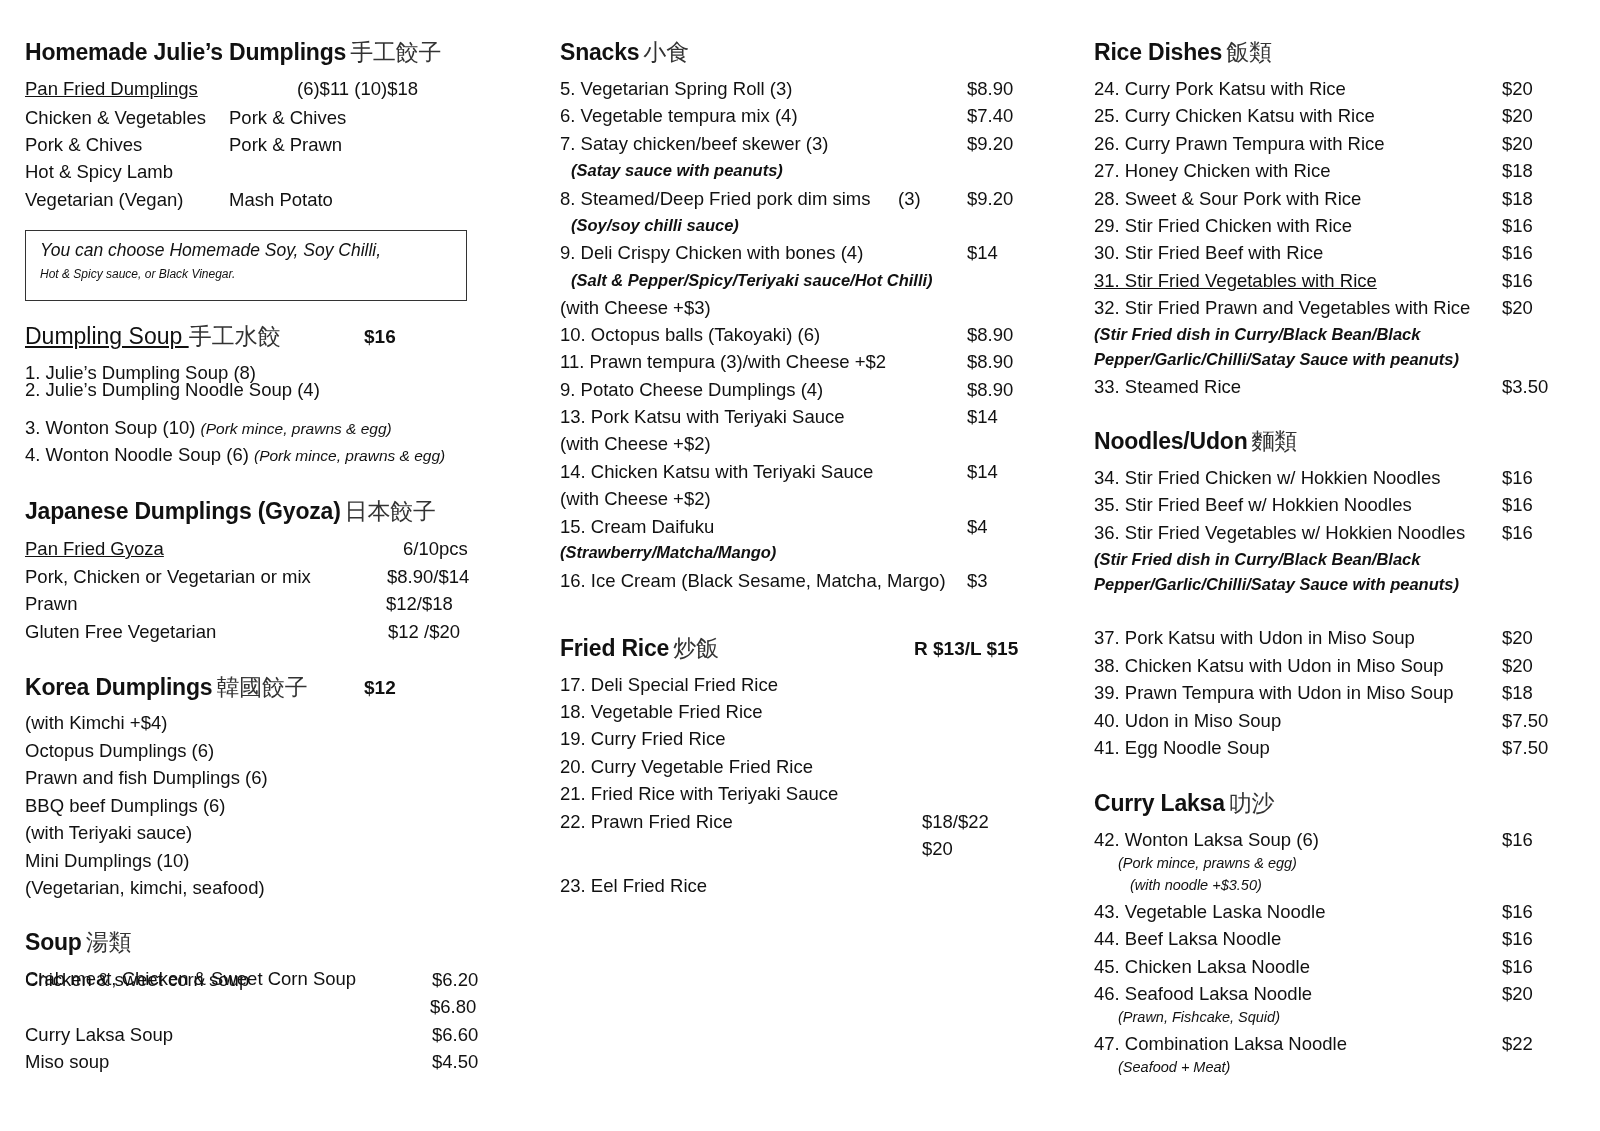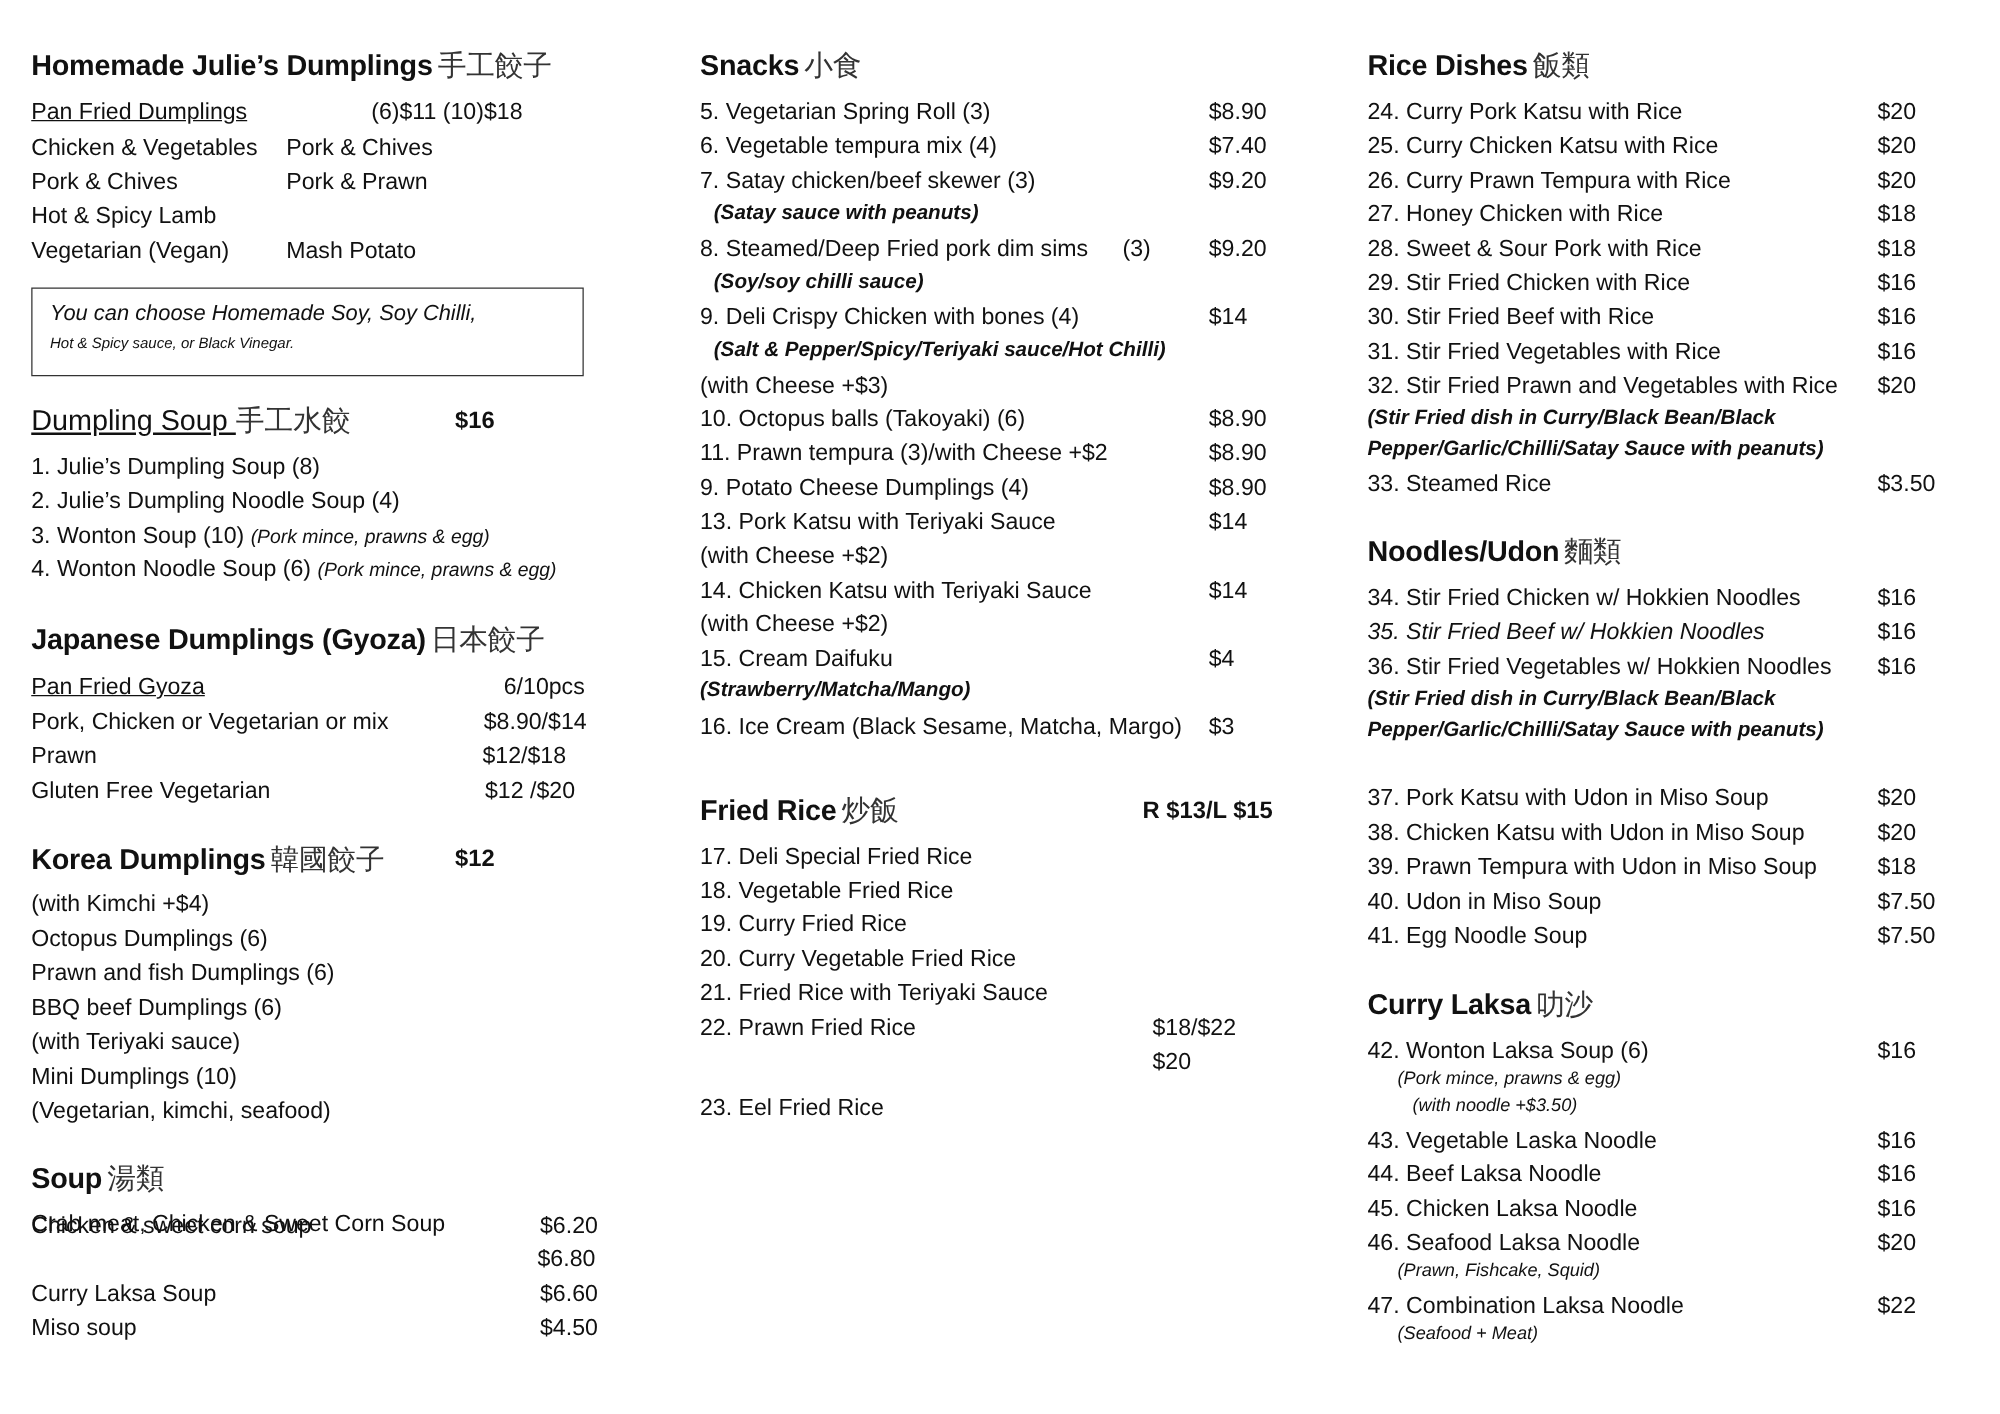--- a/index.html
+++ b/index.html
@@ -38,21 +38,21 @@
   <div class="box" style="left:25px; top:230px; width:440px; height:69px;"></div>
   <div class="abs n" style="left:40px; top:240px; font-size:17.5px;">You can choose Homemade Soy, Soy Chilli,</div>
   <div class="abs n" style="left:40px; top:267px; font-size:12px;">Hot &amp; Spicy sauce, or Black Vinegar.</div>
 
   <div class="abs" style="left:25px; top:321px; font-size:23px;">
     <span class="u" style="white-space:pre;">Dumpling Soup </span><span style="font-family:'DejaVu Sans',sans-serif; color:#333;">手工水餃</span>
   </div>
   <div class="abs b" style="left:364px; top:326px; font-size:19px;">$16</div>
 
   <div class="abs t" style="left:25px; top:362px;"><span>1. Julie’s Dumpling Soup (8)</span></div>
-  <div class="abs t" style="left:25px; top:389px;"><span>2. Julie’s Dumpling Noodle Soup (4)</span></div>
+  <div class="abs t" style="left:25px; top:379px;"><span>2. Julie’s Dumpling Noodle Soup (4)</span></div>
   <div class="abs t" style="left:25px; top:417px;"><span style="white-space:pre;">3. Wonton Soup (10) </span><span class="ns" style="font-size:15.5px;">(Pork mince, prawns &amp; egg)</span></div>
   <div class="abs t" style="left:25px; top:444px;"><span style="white-space:pre;">4. Wonton Noodle Soup (6) </span><span class="ns" style="font-size:15.5px;">(Pork mince, prawns &amp; egg)</span></div>
 
   <div class="abs h" style="left:25px; top:496px;">
     <span>Japanese Dumplings (Gyoza)</span><span class="cn">日本餃子</span>
   </div>
   <div class="abs t u" style="left:25px; top:538px;">Pan Fried Gyoza</div>
   <div class="abs t" style="left:403px; top:538px;">6/10pcs</div>
   <div class="abs t" style="left:25px; top:566px;">Pork, Chicken or Vegetarian or mix</div>
   <div class="abs t" style="left:387px; top:566px;">$8.90/$14</div>
@@ -150,35 +150,35 @@
   <div class="abs t" style="left:1094px; top:133px;">26. Curry Prawn Tempura with Rice</div>
   <div class="abs t" style="left:1502px; top:133px;">$20</div>
   <div class="abs t" style="left:1094px; top:160px;">27. Honey Chicken with Rice</div>
   <div class="abs t" style="left:1502px; top:160px;">$18</div>
   <div class="abs t" style="left:1094px; top:188px;">28. Sweet &amp; Sour Pork with Rice</div>
   <div class="abs t" style="left:1502px; top:188px;">$18</div>
   <div class="abs t" style="left:1094px; top:215px;">29. Stir Fried Chicken with Rice</div>
   <div class="abs t" style="left:1502px; top:215px;">$16</div>
   <div class="abs t" style="left:1094px; top:242px;">30. Stir Fried Beef with Rice</div>
   <div class="abs t" style="left:1502px; top:242px;">$16</div>
-  <div class="abs t" style="left:1094px; top:270px;">31. Stir Fried Vegetables with Rice</div>
+  <div class="abs t" style="left:1094px; top:270px;text-decoration:underline;">31. Stir Fried Vegetables with Rice</div>
   <div class="abs t" style="left:1502px; top:270px;">$16</div>
   <div class="abs t" style="left:1094px; top:297px;">32. Stir Fried Prawn and Vegetables with Rice</div>
   <div class="abs t" style="left:1502px; top:297px;">$20</div>
   <div class="abs nb" style="left:1094px; top:325px;">(Stir Fried dish in Curry/Black Bean/Black</div>
   <div class="abs nb" style="left:1094px; top:350px;">Pepper/Garlic/Chilli/Satay Sauce with peanuts)</div>
   <div class="abs t" style="left:1094px; top:376px;">33. Steamed Rice</div>
   <div class="abs t" style="left:1502px; top:376px;">$3.50</div>
 
   <div class="abs h" style="left:1094px; top:426px;">
     <span>Noodles/Udon</span><span class="cn">麵類</span>
   </div>
   <div class="abs t" style="left:1094px; top:467px;">34. Stir Fried Chicken w/ Hokkien Noodles</div>
   <div class="abs t" style="left:1502px; top:467px;">$16</div>
-  <div class="abs t" style="left:1094px; top:494px;font-style:italic;">35. Stir Fried Beef w/ Hokkien Noodles</div>
+  <div class="abs t" style="left:1094px; top:494px;">35. Stir Fried Beef w/ Hokkien Noodles</div>
   <div class="abs t" style="left:1502px; top:494px;">$16</div>
   <div class="abs t" style="left:1094px; top:522px;">36. Stir Fried Vegetables w/ Hokkien Noodles</div>
   <div class="abs t" style="left:1502px; top:522px;">$16</div>
   <div class="abs nb" style="left:1094px; top:550px;">(Stir Fried dish in Curry/Black Bean/Black</div>
   <div class="abs nb" style="left:1094px; top:575px;">Pepper/Garlic/Chilli/Satay Sauce with peanuts)</div>
   <div class="abs t" style="left:1094px; top:627px;">37. Pork Katsu with Udon in Miso Soup</div>
   <div class="abs t" style="left:1502px; top:627px;">$20</div>
   <div class="abs t" style="left:1094px; top:655px;">38. Chicken Katsu with Udon in Miso Soup</div>
   <div class="abs t" style="left:1502px; top:655px;">$20</div>
   <div class="abs t" style="left:1094px; top:682px;">39. Prawn Tempura with Udon in Miso Soup</div>

